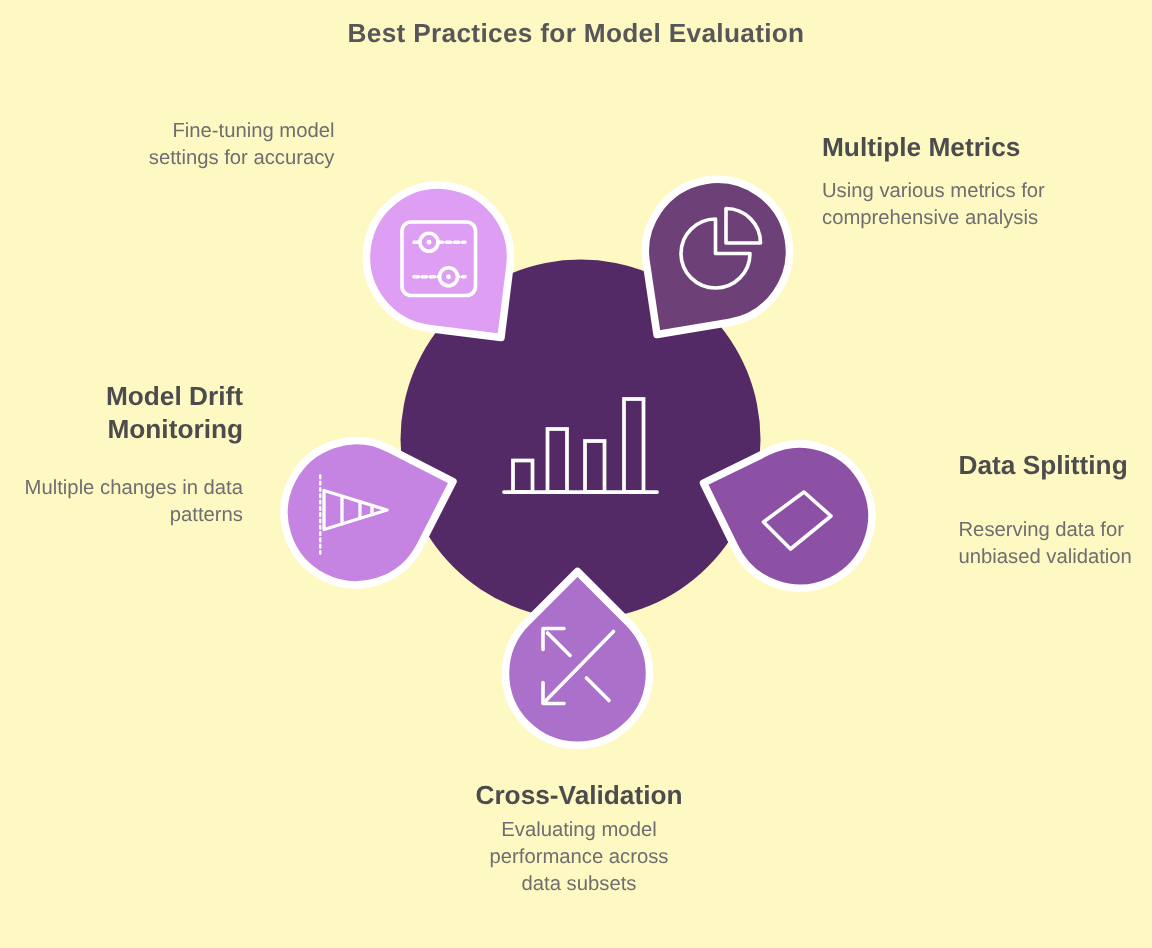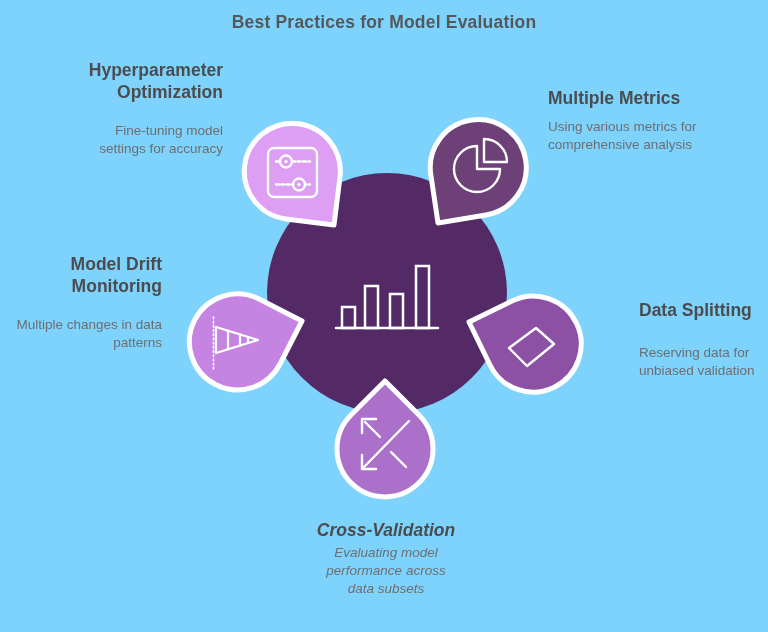--- a/index.html
+++ b/index.html
@@ -1,20 +1,20 @@
 <!DOCTYPE html>
 <html><head>
 <meta charset="utf-8">
 <style>
   html, body { margin: 0; padding: 0; background: #ffffff; }
   .canvas {
     position: relative;
     width: 768px;
     height: 632px;
-    background: #7dd3fc;
+    background: #fef9c3;
     font-family: "Liberation Sans", "DejaVu Sans", sans-serif;
     overflow: hidden;
   }
   .diagram {
     position: absolute;
     left: 0; top: 0;
     width: 768px; height: 632px;
   }
   .title {
     position: absolute;
@@ -44,21 +44,21 @@
   
   .nt-2 { left: 548px; top: 88px; width: 190px; text-align: left; }
   .nt-2 .node-desc { max-width: 152px; margin-top: 8px; }
   
   .nt-3 { left: 8px; top: 254px; width: 154px; text-align: right; }
   .nt-3 .node-desc { max-width: 148px; margin-left: auto; margin-top: 18px; }
   
   .nt-4 { left: 639px; top: 300px; width: 150px; text-align: left; }
   .nt-4 .node-desc { max-width: 150px; margin-top: 22px; }
   
-  .nt-5 { left: 286px; top: 520px; width: 200px; text-align: center; font-style: italic; }
+  .nt-5 { left: 286px; top: 520px; width: 200px; text-align: center; }
   .nt-5 .node-desc { max-width: 140px; margin: 2px auto 0 auto; }
 </style>
 </head>
 <body>
 
 <div class="canvas">
 
   <div class="title">Best Practices for Model Evaluation</div>
 
   <svg class="diagram" viewBox="0 0 768 632" xmlns="http://www.w3.org/2000/svg">
@@ -107,21 +107,20 @@
     <g stroke="#ffffff" fill="none" stroke-width="2.4" stroke-linecap="round" stroke-linejoin="round">
       <path d="M 364,467 L 409,421"></path>
       <path d="M 376,469 L 362,469 L 362,455"></path>
       <path d="M 376,419 L 362,419 L 362,433"></path>
       <path d="M 365,422 L 380,437"></path>
       <path d="M 391,452 L 406,467"></path>
     </g>
   </svg>
 
   <div class="node-text nt-1">
-    <div class="node-title">Hyperparameter Optimization</div>
     <div class="node-desc">Fine-tuning model settings for accuracy</div>
   </div>
 
   <div class="node-text nt-2">
     <div class="node-title">Multiple Metrics</div>
     <div class="node-desc">Using various metrics for comprehensive analysis</div>
   </div>
 
   <div class="node-text nt-3">
     <div class="node-title">Model Drift Monitoring</div>

